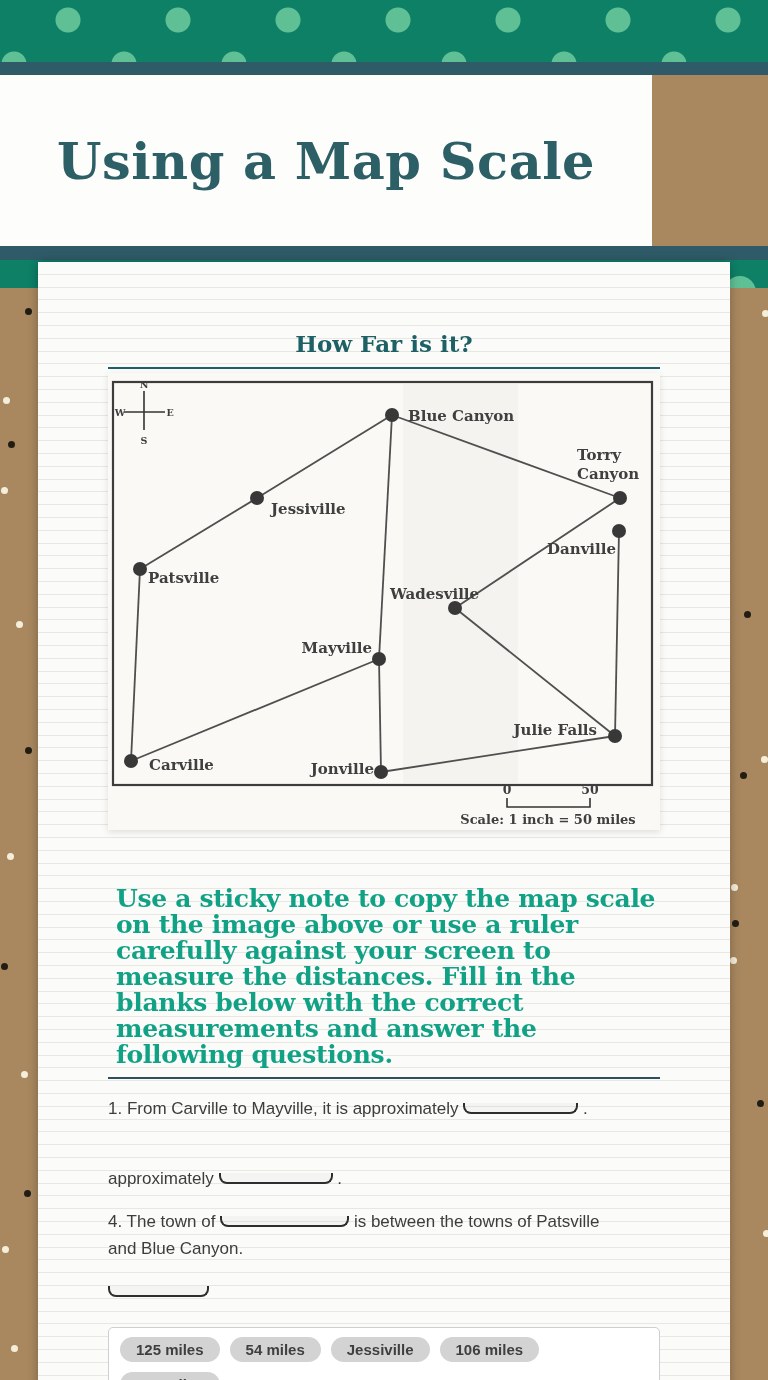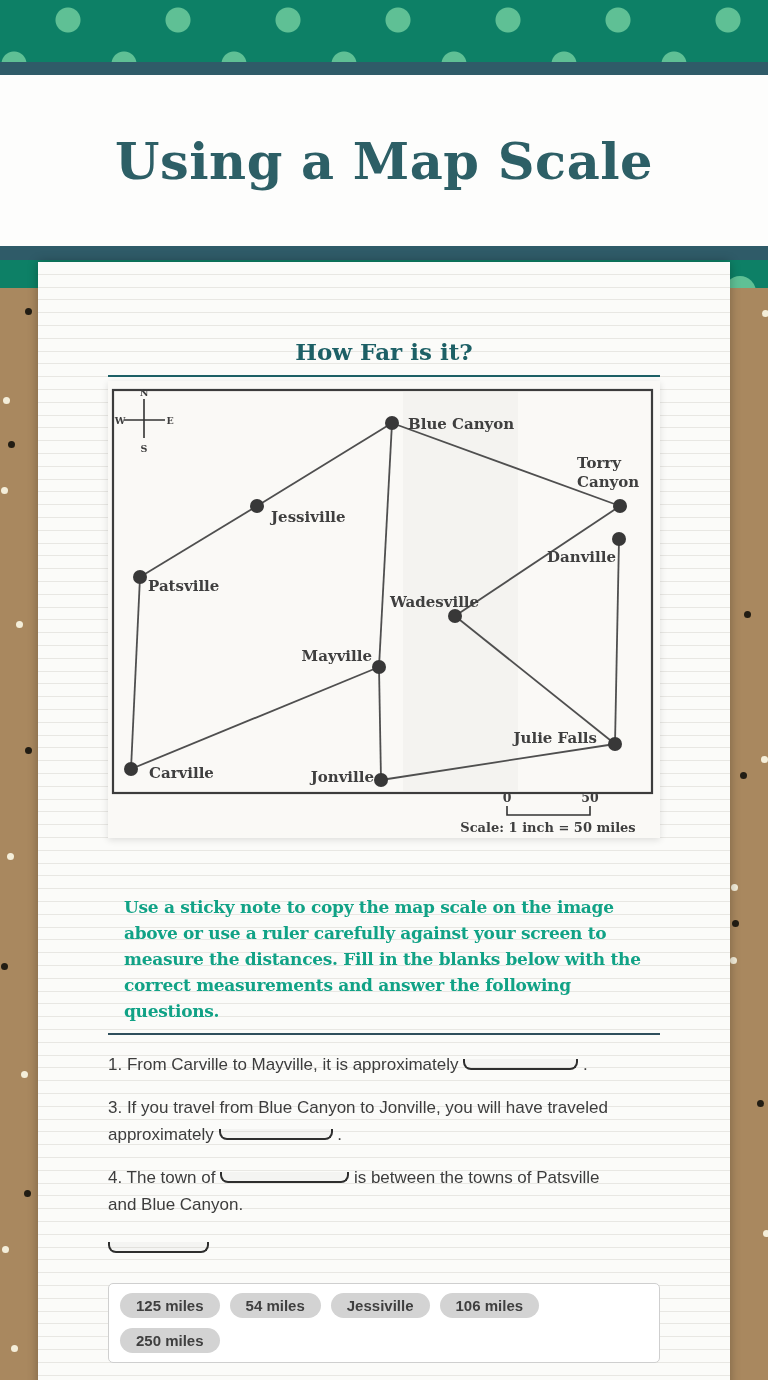--- a/index.html
+++ b/index.html
@@ -9,53 +9,53 @@
   
   .dots-band{position:absolute;top:0;left:0;width:768px;height:62px;
     background-color:#0d8066;
     background-image:
       radial-gradient(circle at 68px 20px, #5fc095 12px, rgba(0,0,0,0) 13px),
       radial-gradient(circle at 14px 64px, #5fc095 12px, rgba(0,0,0,0) 13px);
     background-size:110px 62px;background-repeat:repeat-x;}
   .strip{position:absolute;left:0;width:768px;background:#2f5b68;}
   .strip1{top:62px;height:13px;}
   .strip2{top:246px;height:14px;}
-  .title-band{position:absolute;top:75px;left:0;width:768px;height:171px;background:#fdfdfc;
+  .title-band{position:absolute;top:75px;left:0;width:652px;height:171px;background:#fdfdfc;
     display:flex;align-items:center;justify-content:center;}
   .title-band h1{margin:0;font-family:"DejaVu Serif",serif;font-weight:600;font-size:51px;
     color:#2d5f66;letter-spacing:0.5px;}
   .green-band{position:absolute;top:260px;left:0;width:768px;height:28px;background:#0d8066;overflow:hidden;}
   .band-dot{position:absolute;left:724px;top:16px;width:32px;height:32px;border-radius:50%;background:#5fc095;}
 
   
   .scatter{position:absolute;width:7px;height:7px;border-radius:50%;z-index:1;}
   .scatter.d{background:#221d14;}
   .scatter.l{background:#f4eeda;}
 
   
   .paper{position:absolute;top:262px;left:38px;width:692px;height:1130px;z-index:2;
     background-color:#fbfbf9;
     background-image:repeating-linear-gradient(to bottom,#fbfbf9 0px,#fbfbf9 11.8px,#e8e7e3 11.8px,#e8e7e3 12.8px);
     box-shadow:0 0 10px rgba(0,0,0,0.28);}
   .col{margin:0 70px;width:552px;}
 
-  h2.section{margin:8px;padding-top:68px;font-family:"DejaVu Serif",serif;font-weight:700;
+  h2.section{margin:0;padding-top:68px;font-family:"DejaVu Serif",serif;font-weight:700;
     font-size:23px;color:#1d6066;text-align:center;}
   hr.rule{border:none;margin:0;}
   hr.teal{border-top:2px solid #1d6066;margin-top:10px;margin-bottom:4px;}
   hr.slate{border-top:2px solid #2f4f5c;margin-top:9px;margin-bottom:16px;}
 
   
   figure.map{margin:0;width:552px;height:457px;background:#faf9f6;
     box-shadow:0 2px 7px rgba(0,0,0,0.12);}
   figure.map svg{display:block;}
 
   
-  .instructions{margin:56px 0 0 16px;font-family:"DejaVu Serif",serif;font-weight:700;
-    font-size:17px;line-height:26px;letter-spacing:-0.3px;color:#11a286;}
+  .instructions{margin:56px 0 0 8px;font-family:"DejaVu Serif",serif;font-weight:700;
+    font-size:25px;line-height:26px;letter-spacing:-0.3px;color:#11a286;}
 
   
   #questions p.question{margin:16px 0 12px 0;font-size:17px;line-height:27px;color:#3d3d3d;
     font-family:"Liberation Sans",sans-serif;}
   .blank{display:inline-block;height:9px;border:2px solid #2e2e2e;border-top:none;
     border-radius:0 0 8px 8px;background:rgba(110,110,110,0.05);vertical-align:baseline;}
 
   
   .word-bank{margin-top:22px;background:#ffffff;border:1px solid #cfcfcf;border-radius:5px;
     padding:9px 11px;display:flex;flex-wrap:wrap;gap:10px;align-items:center;min-height:30px;}
@@ -154,21 +154,21 @@
             <text x="482" y="421" text-anchor="middle" fill="#3f3f3f" font-family="&quot;DejaVu Serif&quot;,serif" font-size="12.5" font-weight="700">50</text>
             <text x="440" y="451" text-anchor="middle" fill="#3f3f3f" font-family="&quot;DejaVu Serif&quot;,serif" font-size="13" font-weight="700">Scale: 1 inch = 50 miles</text>
           </svg>
       </figure>
 
       <p class="instructions">Use a sticky note to copy the map scale on the image above or use a ruler carefully against your screen to measure the distances.  Fill in the blanks below with the correct measurements and answer the following questions.</p>
       <hr class="rule slate">
 
       <div id="questions">
           <p class="question"><span>1. From Carville to Mayville, it is approximately </span><span class="blank" style="width: 111px;"></span><span> .</span></p>
-          <p class="question"><span>3. If you travel from Blue Canyon to Jonville, you will have traveled</span><br><span>approximately </span><span class="blank" style="width: 110px;"></span><span> .</span></p>
+          <p class="question"><br><span>approximately </span><span class="blank" style="width: 110px;"></span><span> .</span></p>
           <p class="question"><span>4. The town of </span><span class="blank" style="width: 125px;"></span><span> is between the towns of Patsville</span><br><span>and Blue Canyon.</span></p>
           <p class="question"><span class="blank" style="width: 97px;"></span></p>
         </div>
 
       <div class="word-bank">
         <div id="chips" style="display:flex;gap:10px;flex-wrap:wrap;">
             <span class="chip">125 miles</span>
             <span class="chip">54 miles</span>
             <span class="chip">Jessiville</span>
             <span class="chip">106 miles</span>

